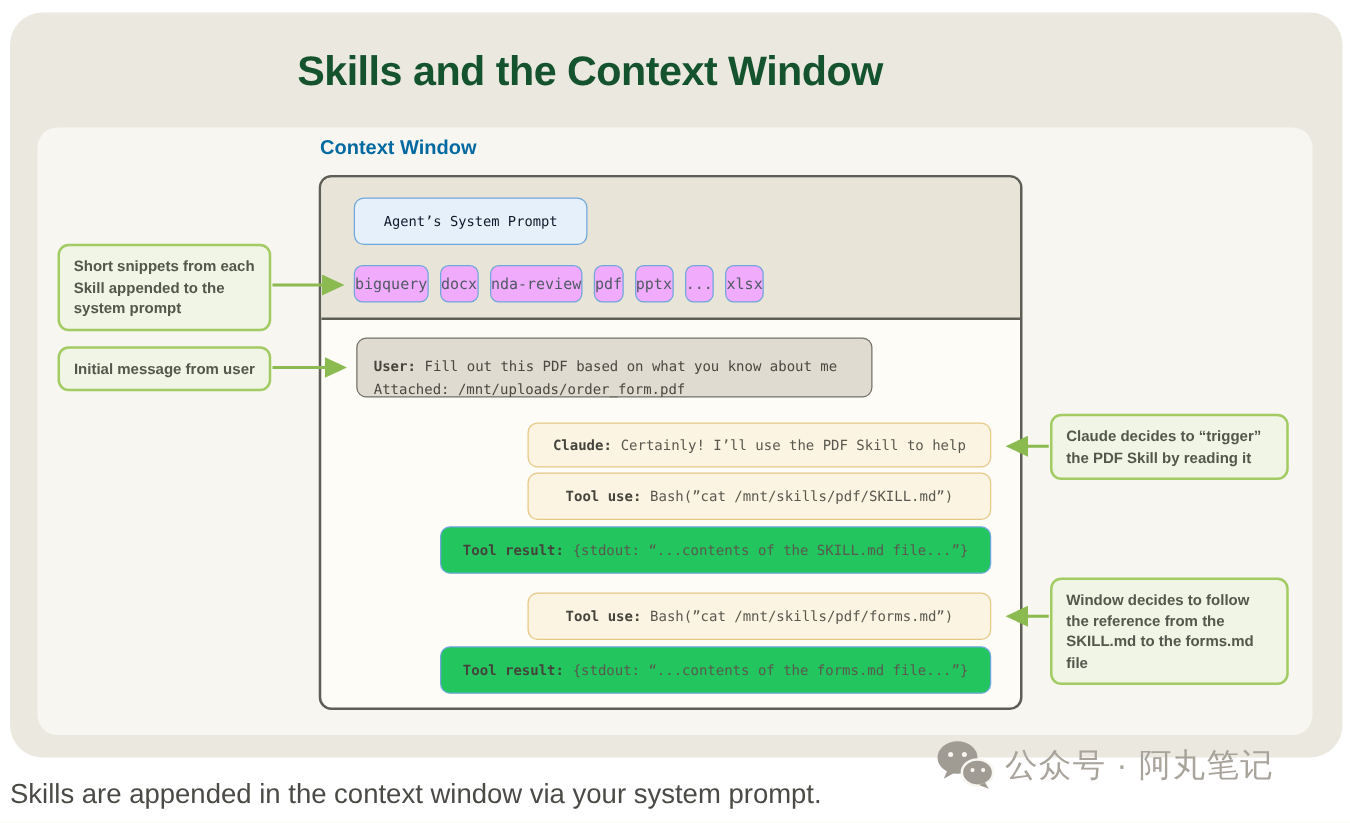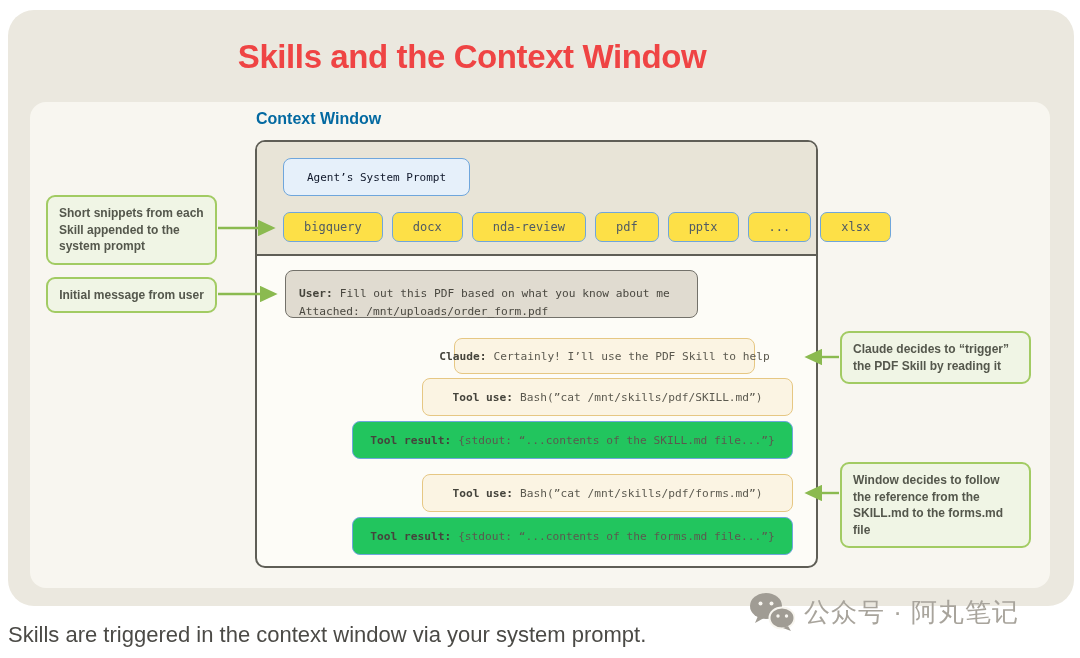--- a/index.html
+++ b/index.html
@@ -2,48 +2,48 @@
 <html><head>
 <meta charset="utf-8">
 <style>
   html,body{margin:0;padding:0;}
   body{width:1080px;height:658px;background:#ffffff;font-family:"Liberation Sans",sans-serif;overflow:hidden;}
   *{box-sizing:border-box;}
   .page{position:relative;width:1080px;height:658px;}
 
   .card{position:absolute;left:8px;top:10px;width:1066px;height:596px;background:#ebe8df;border-radius:26px;}
   .title{position:absolute;left:0;top:38px;width:944px;text-align:center;margin:0;
-         font-size:33px;font-weight:800;letter-spacing:-0.4px;color:#ef4444;}
+         font-size:33px;font-weight:800;letter-spacing:-0.4px;color:#14532d;}
   .panel{position:absolute;left:30px;top:102px;width:1020px;height:486px;background:#f8f6f0;border-radius:16px;}
 
   .cw-label{position:absolute;left:256px;top:110px;font-size:16px;font-weight:700;color:#0369a1;}
   .cw-box{position:absolute;left:255px;top:140px;width:563px;height:428px;background:#fdfcf7;
           border:2px solid #5f5e56;border-radius:10px;overflow:hidden;z-index:1;}
   .cw-top{width:100%;height:114px;background:#e8e4d7;border-bottom:2px solid #5f5e56;}
 
   .mono{font-family:"DejaVu Sans Mono","Liberation Mono",monospace;}
 
   .sys-box{position:absolute;left:283px;top:158px;height:38px;width:187px;z-index:3;
            display:flex;align-items:center;justify-content:center;
            background:#e6f0fa;border:1.5px solid #6fa6dc;border-radius:8px;
            font-size:11px;color:#0f172a;}
   .chips{position:absolute;left:283px;top:212px;display:flex;gap:9px;z-index:3;}
-  .chip{display:flex;align-items:center;height:30px;padding:0 20px;
-        background:#fde047;border:1.5px solid #6fa6dc;border-radius:7px;
+  .chip{display:flex;align-items:center;height:30px;padding:0 0;
+        background:#f0abfc;border:1.5px solid #6fa6dc;border-radius:7px;
         font-size:12px;color:#4f5a64;}
 
   .msg{position:absolute;display:flex;align-items:center;justify-content:center;z-index:3;
        font-size:11.2px;color:#5b594f;border-radius:8px;white-space:nowrap;}
   .msg .lbl{font-weight:bold;color:#45443c;margin-right:7px;}
   .msg-user{left:285px;top:270px;width:413px;height:48px;background:#e0dbd0;
             border:1.5px solid #73716a;justify-content:flex-start;padding:0 13px;color:#4a4840;}
   .msg-user .lines{line-height:1.6;margin-top:18px;}
   .orange{background:#fbf4e3;border:1.5px solid #e6c783;}
   .blue{background:#22c55e;border:1.5px solid #6fa6dc;}
-  .msg-claude{left:422px;top:338px;width:301px;height:36px;margin-left:32px;}
+  .msg-claude{left:422px;top:338px;width:371px;height:36px;}
   .msg-tooluse1{left:422px;top:378px;width:371px;height:38px;}
   .msg-result1{left:352px;top:421px;width:441px;height:38px;}
   .msg-tooluse2{left:422px;top:474px;width:371px;height:38px;}
   .msg-result2{left:352px;top:517px;width:441px;height:38px;}
 
   .co{position:absolute;z-index:3;background:#f0f5e5;border:2px solid #a2cb63;border-radius:9px;
       display:flex;align-items:center;padding:8px 11px;
       font-size:12px;font-weight:700;color:#54574c;line-height:1.38;}
   .co-left1{left:46px;top:195px;width:171px;min-height:67px;}
   .co-left2{left:46px;top:277px;width:171px;min-height:36px;justify-content:center;text-align:center;padding:4px 8px;}
@@ -123,21 +123,21 @@
       <marker id="ah" markerWidth="8" markerHeight="7" refX="6" refY="3.5" orient="auto">
         <path d="M0,0 L7.5,3.5 L0,7 Z" fill="#8bba50"></path>
       </marker>
     </defs>
     <line x1="218" y1="228" x2="272" y2="228" stroke="#8bba50" stroke-width="2.4" marker-end="url(#ah)"></line>
     <line x1="218" y1="294" x2="274" y2="294" stroke="#8bba50" stroke-width="2.4" marker-end="url(#ah)"></line>
     <line x1="839" y1="357" x2="808" y2="357" stroke="#8bba50" stroke-width="2.4" marker-end="url(#ah)"></line>
     <line x1="839" y1="493" x2="808" y2="493" stroke="#8bba50" stroke-width="2.4" marker-end="url(#ah)"></line>
   </svg>
 
-  <div class="caption">Skills are triggered in the context window via your system prompt.</div>
+  <div class="caption">Skills are appended in the context window via your system prompt.</div>
 
   <div class="watermark">
     <svg width="47" height="40" viewBox="0 0 47 40">
       <ellipse cx="18" cy="14" rx="16" ry="13" fill="#a09c94"></ellipse>
       <path d="M10 24 L7 31 L16 26 Z" fill="#a09c94"></path>
       <circle cx="12.5" cy="11.5" r="2" fill="#f8f6f0"></circle>
       <circle cx="23.5" cy="11.5" r="2" fill="#f8f6f0"></circle>
       <ellipse cx="34" cy="26" rx="12.5" ry="10.5" fill="#a09c94" stroke="#f8f6f0" stroke-width="2"></ellipse>
       <path d="M40 34 L43 39 L35 36 Z" fill="#a09c94"></path>
       <circle cx="30" cy="24" r="1.7" fill="#f8f6f0"></circle>

